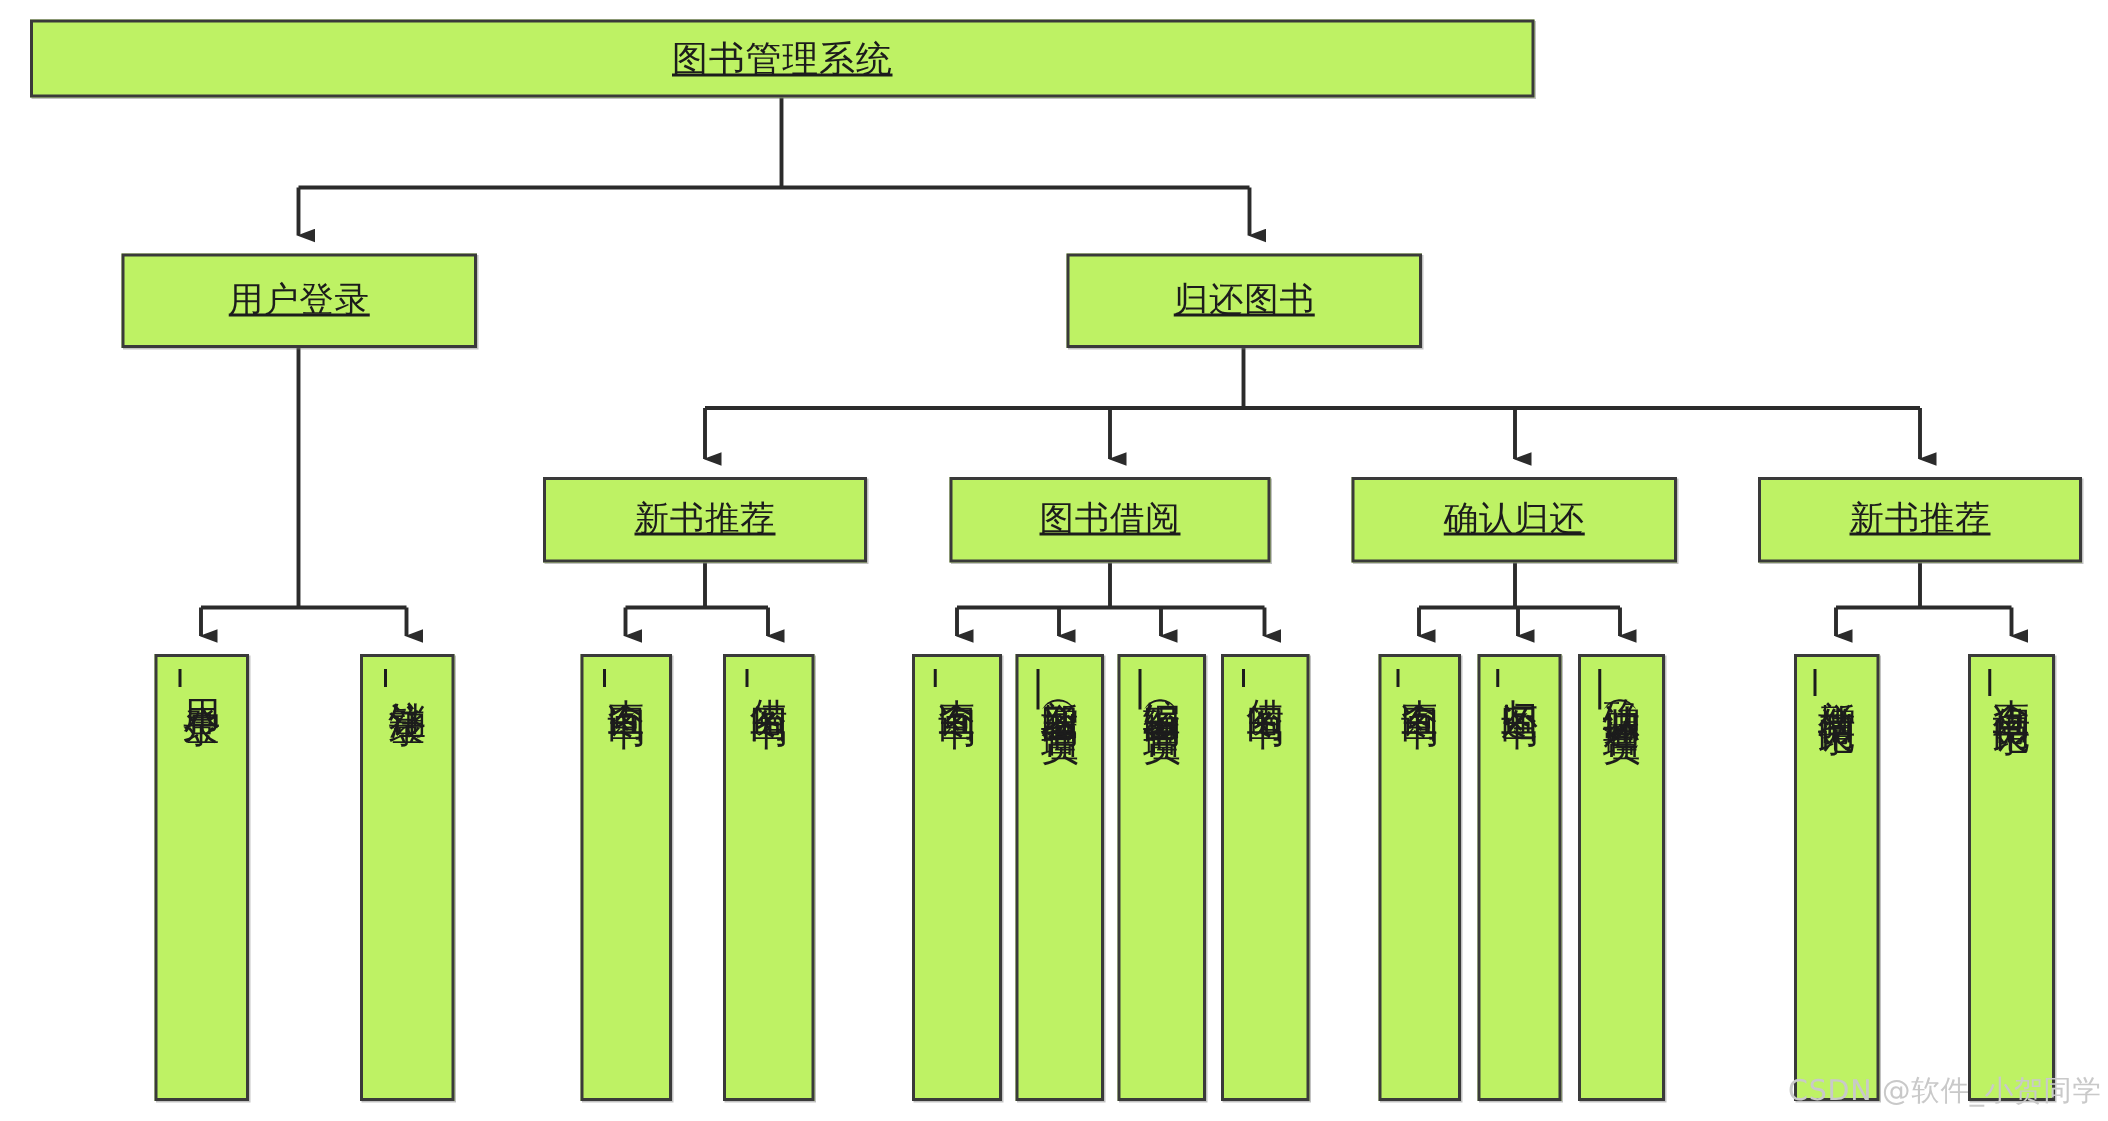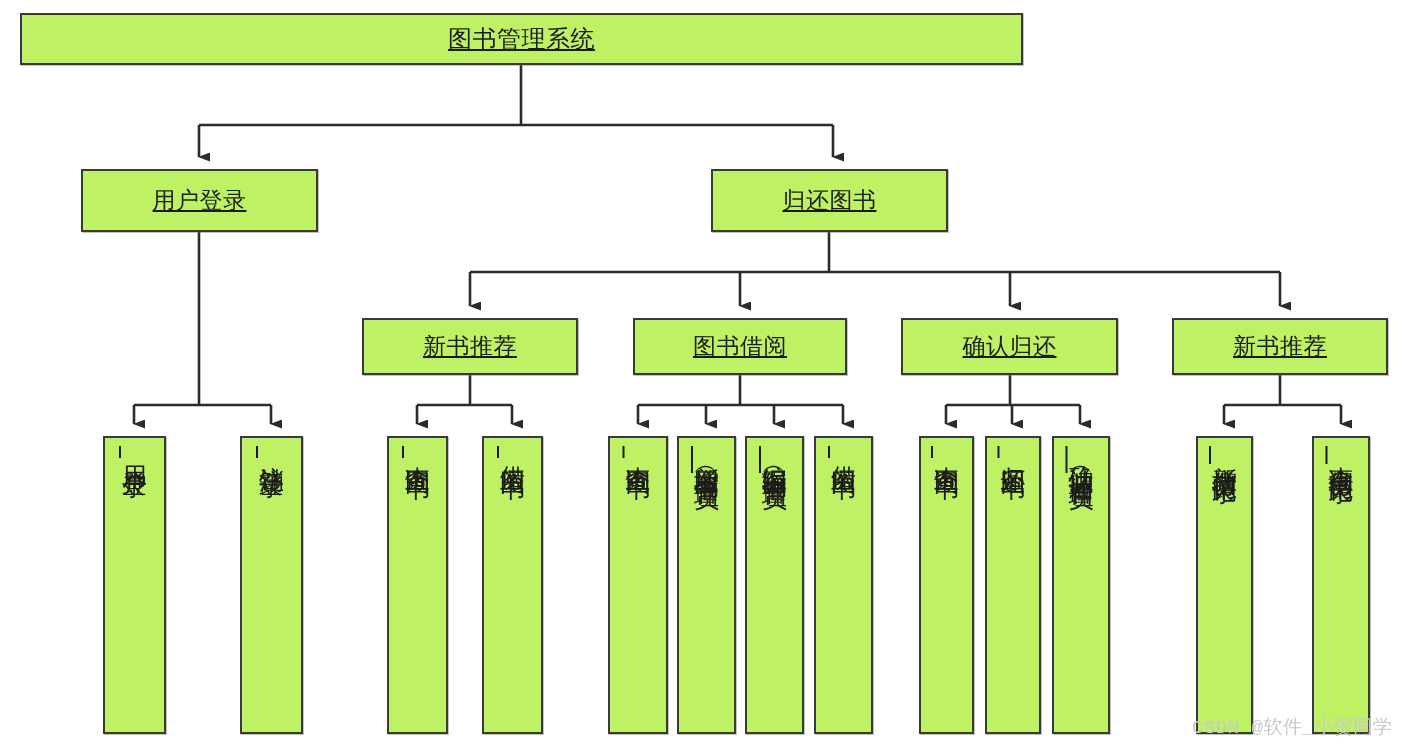--- a/index.html
+++ b/index.html
@@ -185,15 +185,15 @@
     <span class="label">确认归还（管理员）</span>
   </div>
 
   <div class="node vert" style="left:1196px; top:436px; width:57px; height:298px;">
     <span class="label">新增借阅记录</span>
   </div>
   <div class="node vert" style="left:1312px; top:436px; width:58px; height:298px;">
     <span class="label">查询借阅记录</span>
   </div>
 
-  <div class="watermark" style="left:1192px; top:714px;font-family:Liberation Mono, monospace;">CSDN @软件_小贺同学</div>
+  <div class="watermark" style="left:1192px; top:714px;">CSDN @软件_小贺同学</div>
 
 </div>
 
 </body></html>

